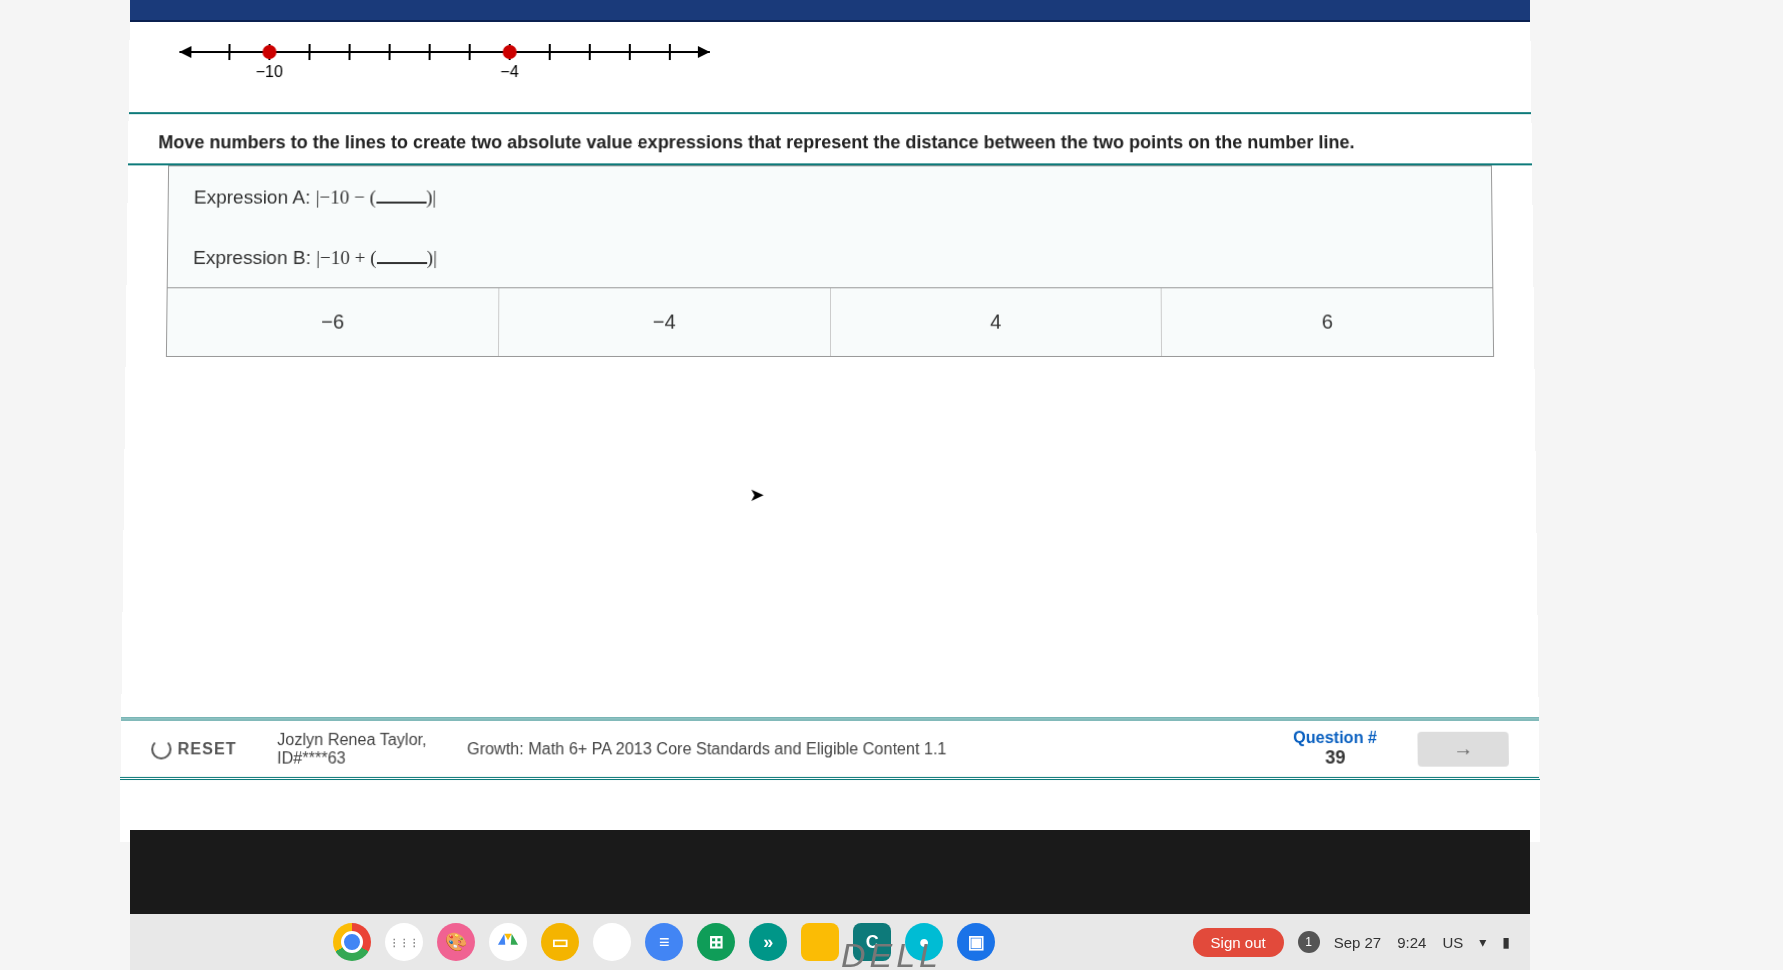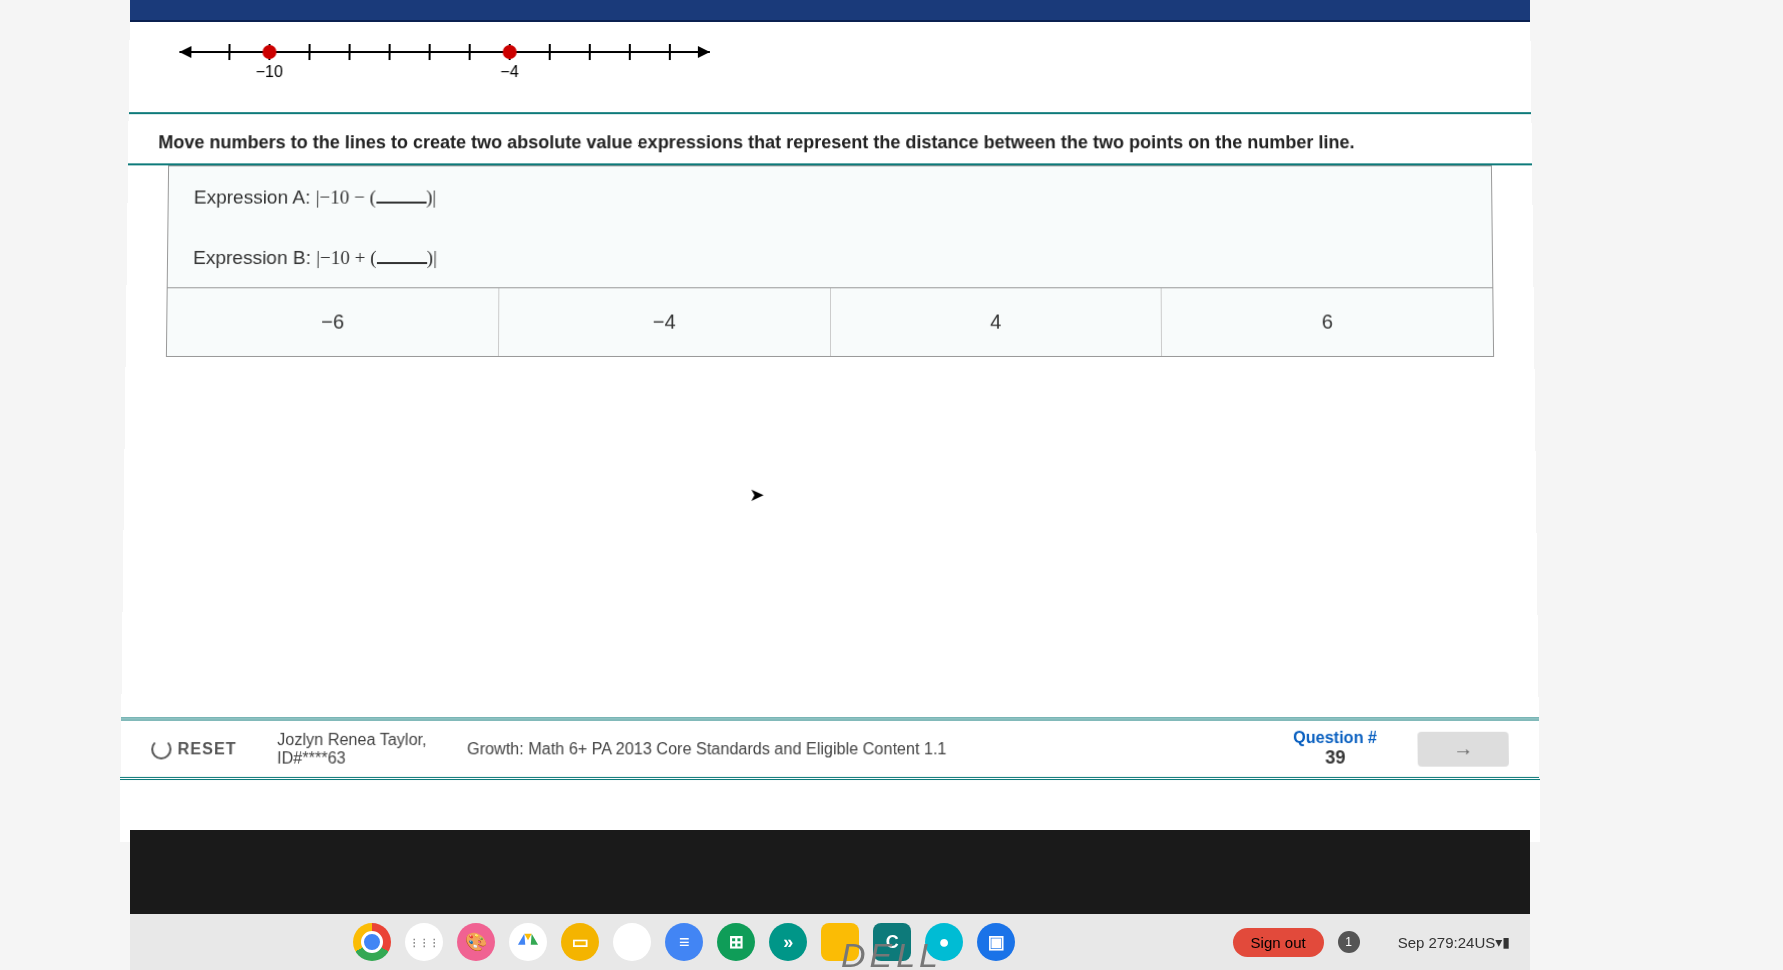--- a/index.html
+++ b/index.html
@@ -159,35 +159,35 @@
   .photos { background:#fff; }
   .docs { background:#4285f4; }
   .sheets { background:#0f9d58; }
   .more { background:#009688; }
   .notes { background:#fbbc05; border-radius:8px; }
   .codeicon { background:#0d7a7a; border-radius:8px; }
   .camera { background:#00bcd4; }
   .cw { background:#1a73e8; }
   .signout {
     background:#e24a3b;
-    color:#000000;
+    color:#ffffff;
     padding:6px 18px;
     border-radius:18px;
     font-size:15px;
     font-weight:500;
     cursor:pointer;
   }
   .notif {
     width:22px; height:22px;
     background:#555; color:#fff;
     border-radius:50%;
     display:flex; align-items:center; justify-content:center;
     font-size:12px;
   }
-  .tray { display:flex; gap:0; align-items:center; font-size:15px; color:#333;margin-left:24px; }
+  .tray { display:flex; gap:16px; align-items:center; font-size:15px; color:#333; }
   .tray-icon { font-size:14px; color:#333; }
   .dell {
     position:absolute;
     bottom: -5px;
     left: 50%;
     transform: translateX(-50%);
     color:#777;
     font-size:34px;
     font-weight:300;
     letter-spacing:4px;

